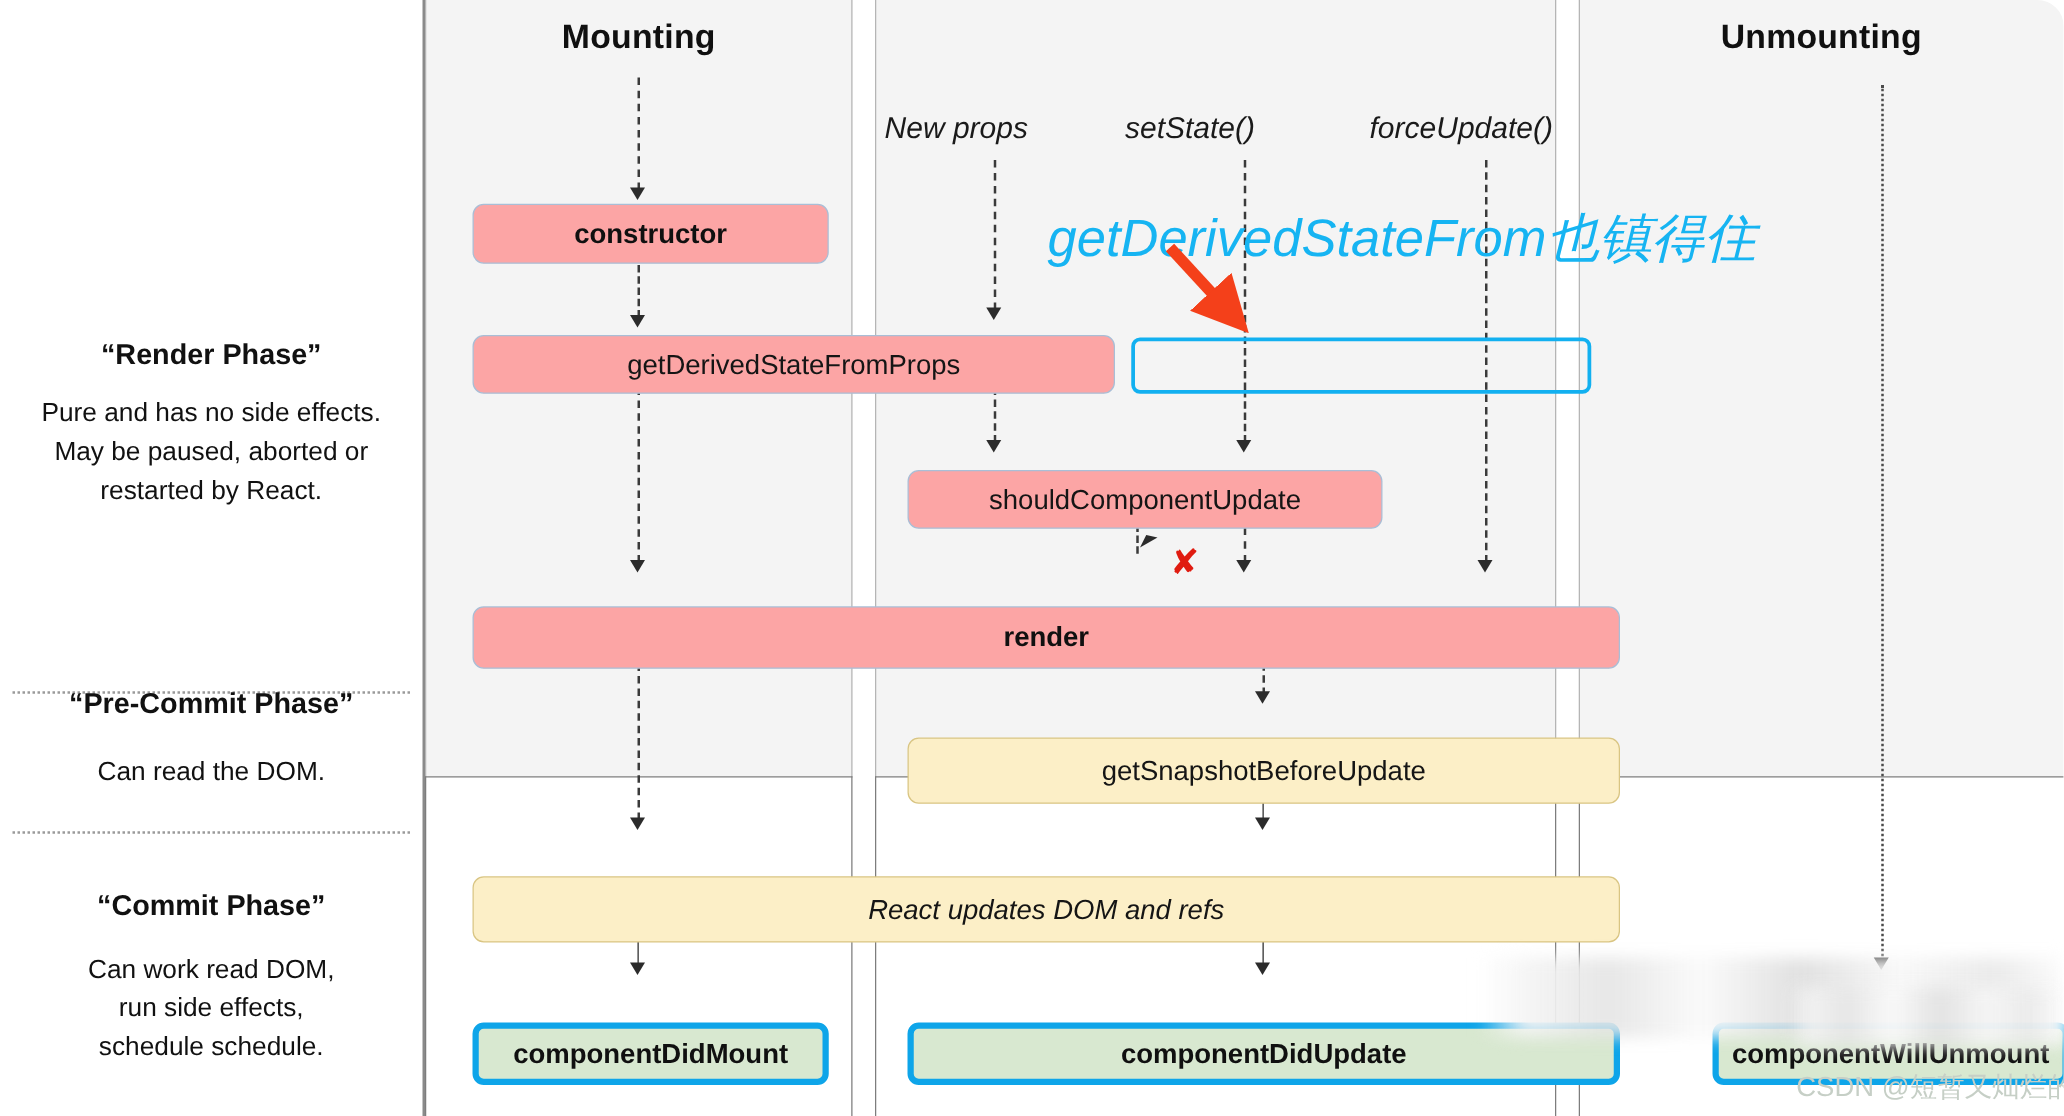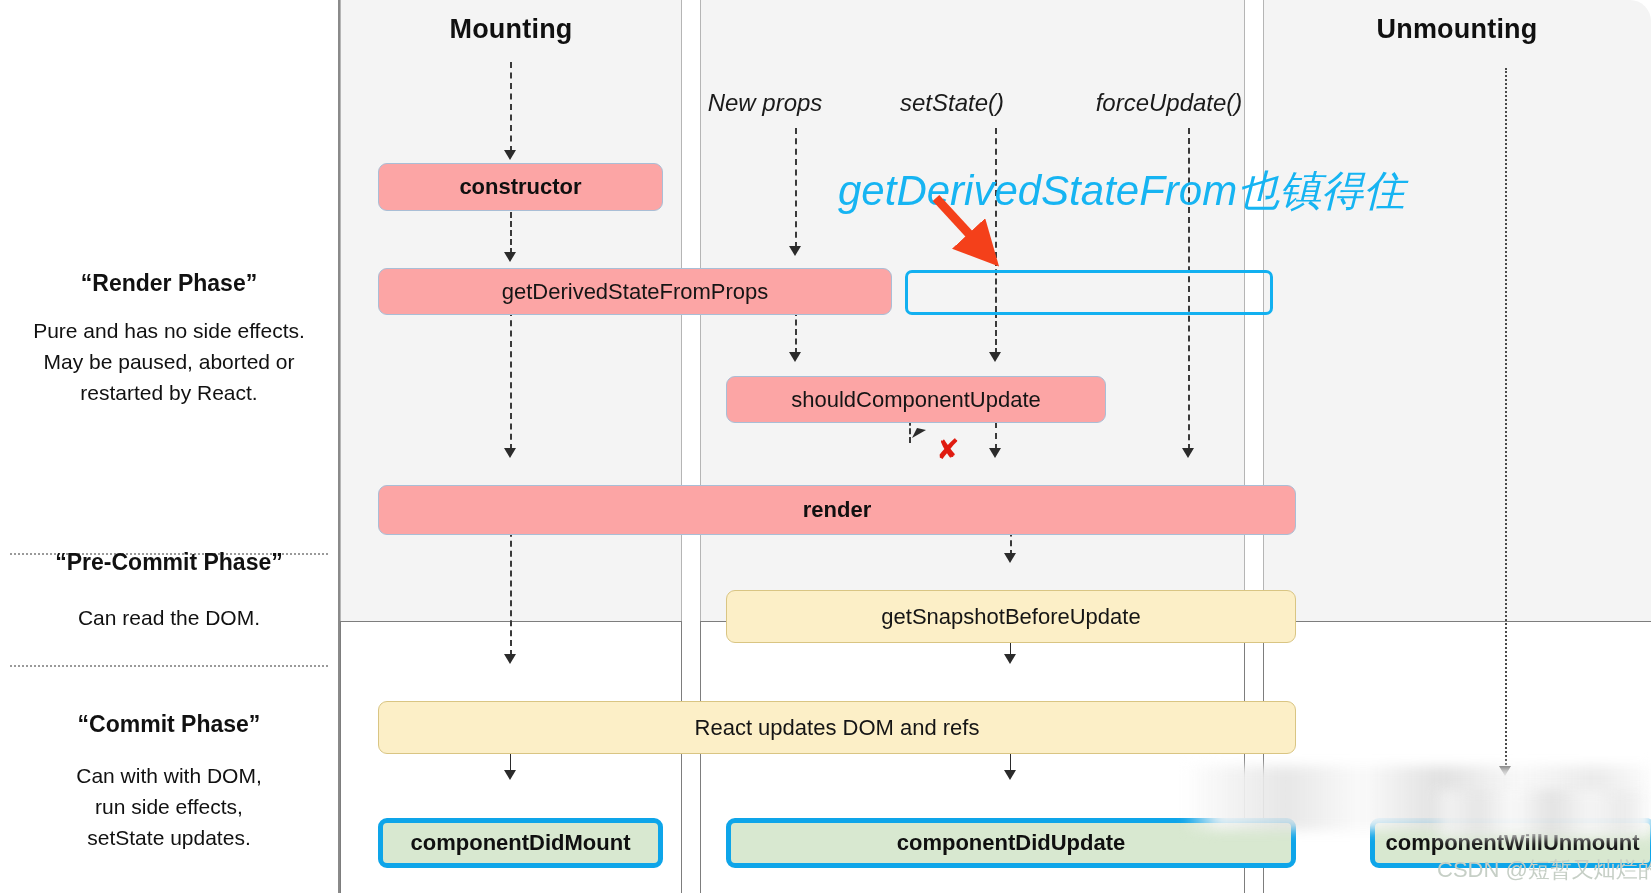--- a/index.html
+++ b/index.html
@@ -21,21 +21,21 @@
 
   
   .box{position:absolute;box-sizing:border-box;border-radius:9px;display:flex;align-items:center;justify-content:center;text-align:center;}
   .box span{display:block;}
   .bx-blue{background:#fca5a5;border:1px solid #a9bed6;}
   .bx-yellow{background:#fcefc7;border:1px solid #d9c583;}
   .bx-green{background:#d8e8d0;border:5px solid #0ea5e9;}
   .bx-cyan{background:rgba(244,244,244,0);border:3px solid #12b0f0;border-radius:7px;}
   .t-bold{font-weight:bold;font-size:22px;color:#101010;}
   .t-reg{font-weight:normal;font-size:22px;color:#151515;}
-  .t-ital{font-size:22px;color:#151515;}
+  .t-ital{font-style:italic;font-size:22px;color:#151515;}
 
   
   .vline-dash{position:absolute;width:0;border-left:2px dashed #3a3a3a;}
   .vline-solid{position:absolute;width:0;border-left:1.6px solid #2b2b2b;}
   .vline-dot{position:absolute;width:0;border-left:2px dotted #4a4a4a;}
   .arrowhead{position:absolute;width:0;height:0;border-left:6px solid transparent;border-right:6px solid transparent;border-top:10px solid #2b2b2b;}
 
   
   .annot{position:absolute;color:#16b4f2;font-size:42px;white-space:nowrap;letter-spacing:0px;font-style:italic;}
   .xmark{position:absolute;color:#e01b10;font-weight:bold;font-size:28px;}
@@ -80,23 +80,23 @@
 
   <div class="phase-title" style="left:0;top:549px;width:338px;">“Pre-Commit Phase”</div>
   <div class="phase-desc" style="left:0;top:602px;width:338px;">
     <div>Can read the DOM.</div>
   </div>
 
   <div class="hdivider" style="left:10px;top:665px;width:318px;"></div>
 
   <div class="phase-title" style="left:0;top:711px;width:338px;">“Commit Phase”</div>
   <div class="phase-desc" style="left:0;top:760px;width:338px;">
-    <div>Can with with DOM,</div>
+    <div>Can work read DOM,</div>
     <div>run side effects,</div>
-    <div>setState updates.</div>
+    <div>schedule schedule.</div>
   </div>
 
   <div class="vline-dash" style="left:510px;top:62px;height:90px;"></div>
   <div class="arrowhead" style="left:504px;top:150px;"></div>
 
   <div class="vline-dash" style="left:510px;top:212px;height:42px;"></div>
   <div class="arrowhead" style="left:504px;top:252px;"></div>
 
   <div class="vline-dash" style="left:510px;top:310px;height:140px;"></div>
   <div class="arrowhead" style="left:504px;top:448px;"></div>

